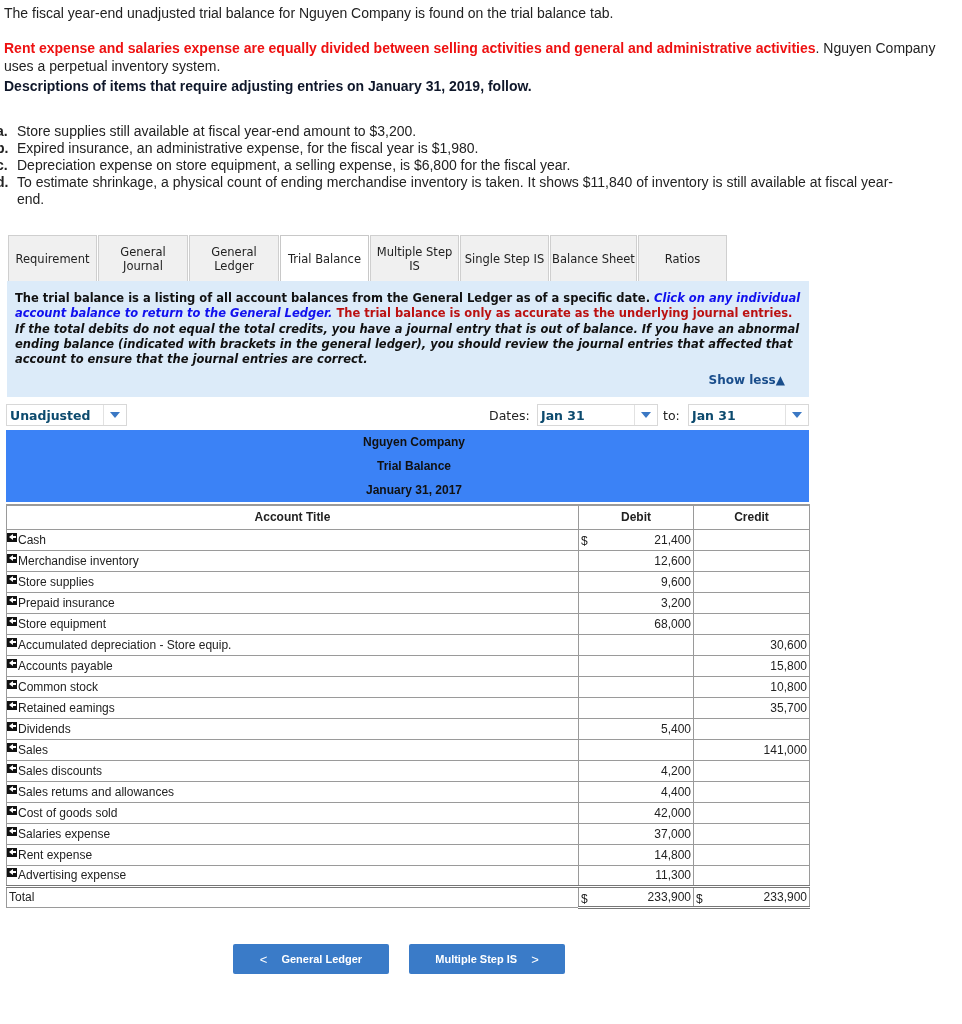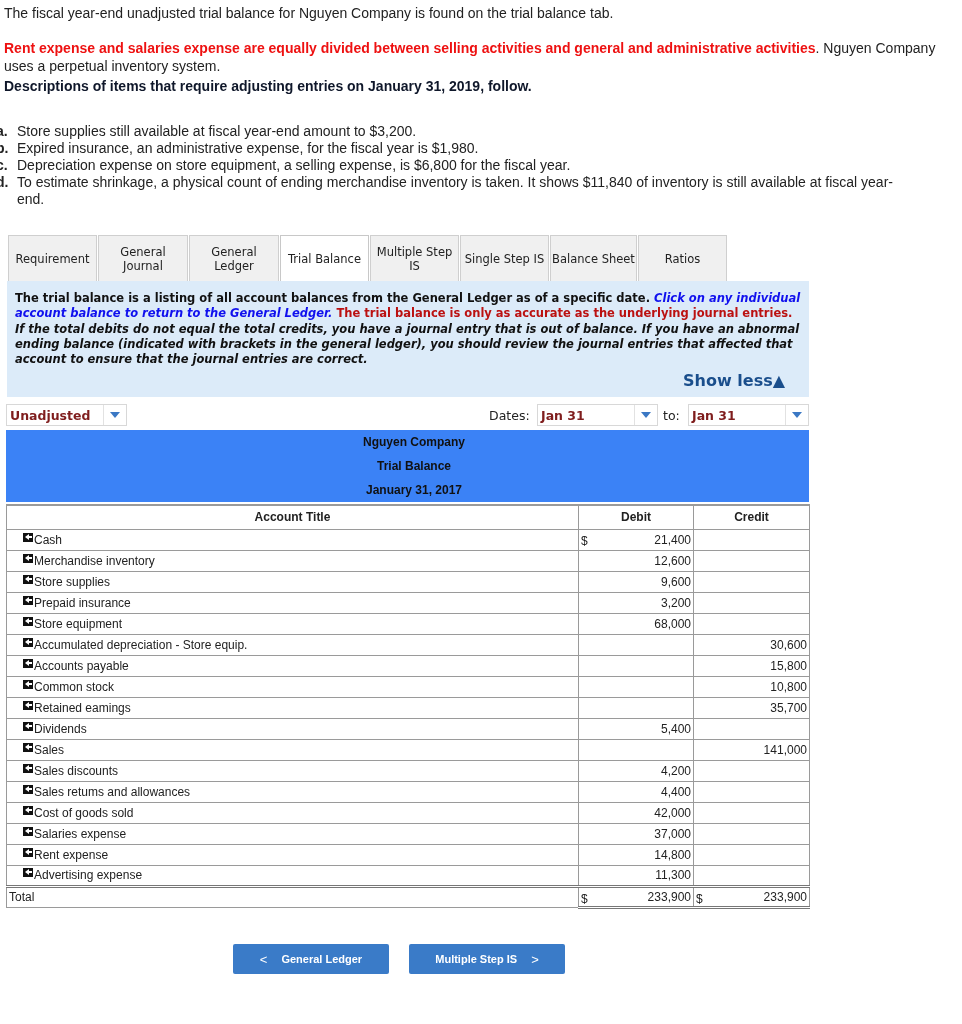--- a/index.html
+++ b/index.html
@@ -16,35 +16,35 @@
   .items .tx { flex: 1; }
 
   .tabs { position: absolute; left: 8px; top: 235px; height: 34px; display: flex; font-family: "DejaVu Sans", sans-serif; font-size: 11.5px; }
   .tab { border: 1px solid #cfcfcf; border-bottom: none; background: #f0f0f0; display: flex; align-items: center; justify-content: center; text-align: center; line-height: 14px; box-sizing: border-box; height: 46px; margin-right: 1px; color: #222; cursor: pointer; }
   .tab.active { background: #fff; border-color: #c8c8c8; height: 47px; }
 
   .info { position: absolute; left: 7px; top: 281px; width: 802px; height: 116px; background: #dcebf9; box-sizing: border-box; padding: 10px 8px; font-family: "DejaVu Sans", sans-serif; font-size: 11.5px; line-height: 15.3px; font-weight: bold; color: #111; }
   .info .blue { color: #1010ee; font-style: italic; }
   .info .dred { color: #bb1111; }
   .info .ital { font-style: italic; }
-  .showless { position: absolute; right: 24px; bottom: 9px; color: #1a4e8c; font-size: 16px; cursor: pointer; text-align: center; }
+  .showless { position: absolute; right: 24px; bottom: 9px; color: #1a4e8c; font-size: 12px; cursor: pointer; text-align: center; }
 
   .select { position: absolute; height: 22px; border: 1px solid #d8d8d8; box-sizing: border-box; background: #fff; font-family: "DejaVu Sans", sans-serif; font-weight: bold; font-size: 12.5px; display: flex; align-items: center; }
-  .select .val { flex: 1; padding-left: 3px; color: #7f1d1d; }
+  .select .val { flex: 1; padding-left: 3px; color: #0c4a6e; }
   .select .arr { width: 22px; height: 100%; border-left: 1px solid #e2e2e2; display: flex; align-items: center; justify-content: center; }
   .tri { width: 0; height: 0; border-left: 5px solid transparent; border-right: 5px solid transparent; border-top: 6px solid #3b78c4; }
   .lbl { position: absolute; font-family: "DejaVu Sans", sans-serif; font-size: 12.5px; color: #222; }
 
   .tb-header { position: absolute; left: 6px; top: 430px; width: 803px; height: 72px; background: #3b82f6; font-size: 12px; font-weight: bold; color: #111; }
   .tb-header div { position: absolute; left: 0; width: 816px; text-align: center; }
 
   table.tb { position: absolute; left: 6px; top: 504px; width: 803px; border-collapse: collapse; font-size: 12px; table-layout: fixed; }
   table.tb td, table.tb th { border: 1px solid #9a9a9a; height: 21px; padding: 0 2px; box-sizing: border-box; }
   table.tb th { font-weight: bold; height: 24px; text-align: center; border-top: 2px solid #9a9a9a; }
-  table.tb td.acct { padding-left: 16px; position: relative; }
+  table.tb td.acct { padding-left: 0; position: relative; }
   table.tb td.num { text-align: right; }
   table.tb td.dollar { position: relative; }
   table.tb td.dollar .sign { position: absolute; left: 2px; top: 4px; }
   .back-icon { display: inline-block; width: 10px; height: 9px; background: #111; vertical-align: top; margin-top: 0px; margin-right: 1px; position: relative; cursor: pointer; }
   .back-icon::after { content: ""; position: absolute; left: 2px; top: 1px; border-top: 3px solid transparent; border-bottom: 3px solid transparent; border-right: 4px solid #fff; }
   .back-icon::before { content: ""; position: absolute; left: 5px; top: 3px; width: 4px; height: 2px; background: #fff; }
   tr.total td { border-top: 3px double #777; }
   tr.total td.num { border-bottom: 3px double #777; }
 
   .btn { position: absolute; top: 944px; height: 30px; background: #3a7bc8; color: #fff; border-radius: 2px; font-size: 11px; font-weight: bold; display: flex; align-items: center; justify-content: center; cursor: pointer; }

